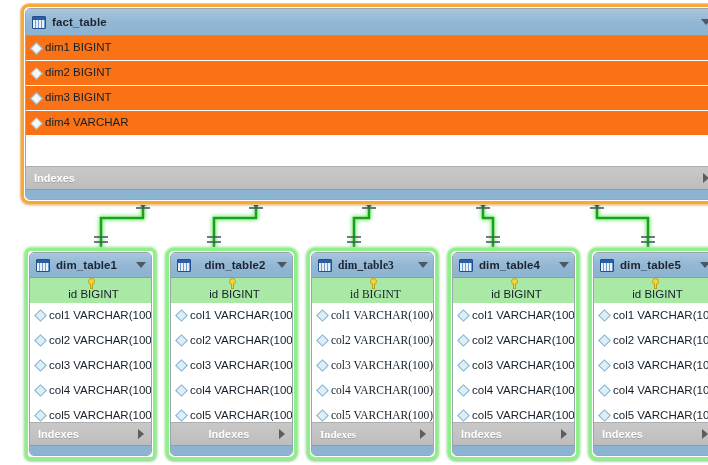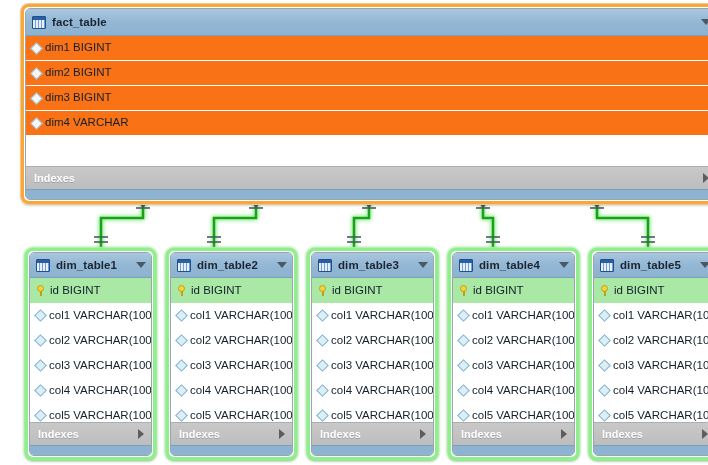--- a/index.html
+++ b/index.html
@@ -126,20 +126,21 @@
   }
   .field-row.green {
     background: #f97316;
     border-bottom: 1px solid #ffffff;
   }
   .field-row.plain {
     background: #ffffff;
   }
   .field-row.pk {
     background: #aae8a5;
+    flex-direction: column;
   }
   .spacer-row {
     height: 8px;
     background: #ffffff;
   }
 
   .ic-diamond {
     width: 9px; height: 9px;
     flex: 0 0 auto;
     margin-right: 4px;
@@ -329,21 +330,21 @@
       </div>
 
       <div class="idx-bar">
         <span class="idx-label">Indexes</span>
         <span class="caret-right"></span>
       </div>
       <div class="tbl-footer"></div>
     </div>
   </div>
 
-  <div class="table-fig glow-green" style="left:8px; top:248px; width:131px; height:212px;">
+  <div class="table-fig glow-green" style="left:8px; top:248px; width:131px; height:212px;border-radius:6px;">
     <div class="table-inner">
       <div class="tbl-header">
         <span class="tbl-icon"></span>
         <span class="tbl-title">dim_table1</span>
         <span class="caret-down"></span>
       </div>
       <div class="fields">
         <div class="field-row pk">
           <span class="ic-key"></span>
           <span class="field-label">id BIGINT</span>
@@ -370,21 +371,21 @@
         </div>
       </div>
       <div class="idx-bar">
         <span class="idx-label">Indexes</span>
         <span class="caret-right"></span>
       </div>
       <div class="tbl-footer"></div>
     </div>
   </div>
 
-  <div class="table-fig glow-green" style="left:149px; top:248px; width:131px; height:212px;">
+  <div class="table-fig glow-green" style="left:149px; top:248px; width:131px; height:212px;text-align:center;">
     <div class="table-inner">
       <div class="tbl-header">
         <span class="tbl-icon"></span>
         <span class="tbl-title">dim_table2</span>
         <span class="caret-down"></span>
       </div>
       <div class="fields">
         <div class="field-row pk">
           <span class="ic-key"></span>
           <span class="field-label">id BIGINT</span>
@@ -411,21 +412,21 @@
         </div>
       </div>
       <div class="idx-bar">
         <span class="idx-label">Indexes</span>
         <span class="caret-right"></span>
       </div>
       <div class="tbl-footer"></div>
     </div>
   </div>
 
-  <div class="table-fig glow-green" style="left:290px; top:248px; width:131px; height:212px;">
+  <div class="table-fig glow-green" style="left:290px; top:248px; width:131px; height:212px;font-family:Liberation Serif, serif;">
     <div class="table-inner">
       <div class="tbl-header">
         <span class="tbl-icon"></span>
         <span class="tbl-title">dim_table3</span>
         <span class="caret-down"></span>
       </div>
       <div class="fields">
         <div class="field-row pk">
           <span class="ic-key"></span>
           <span class="field-label">id BIGINT</span>

